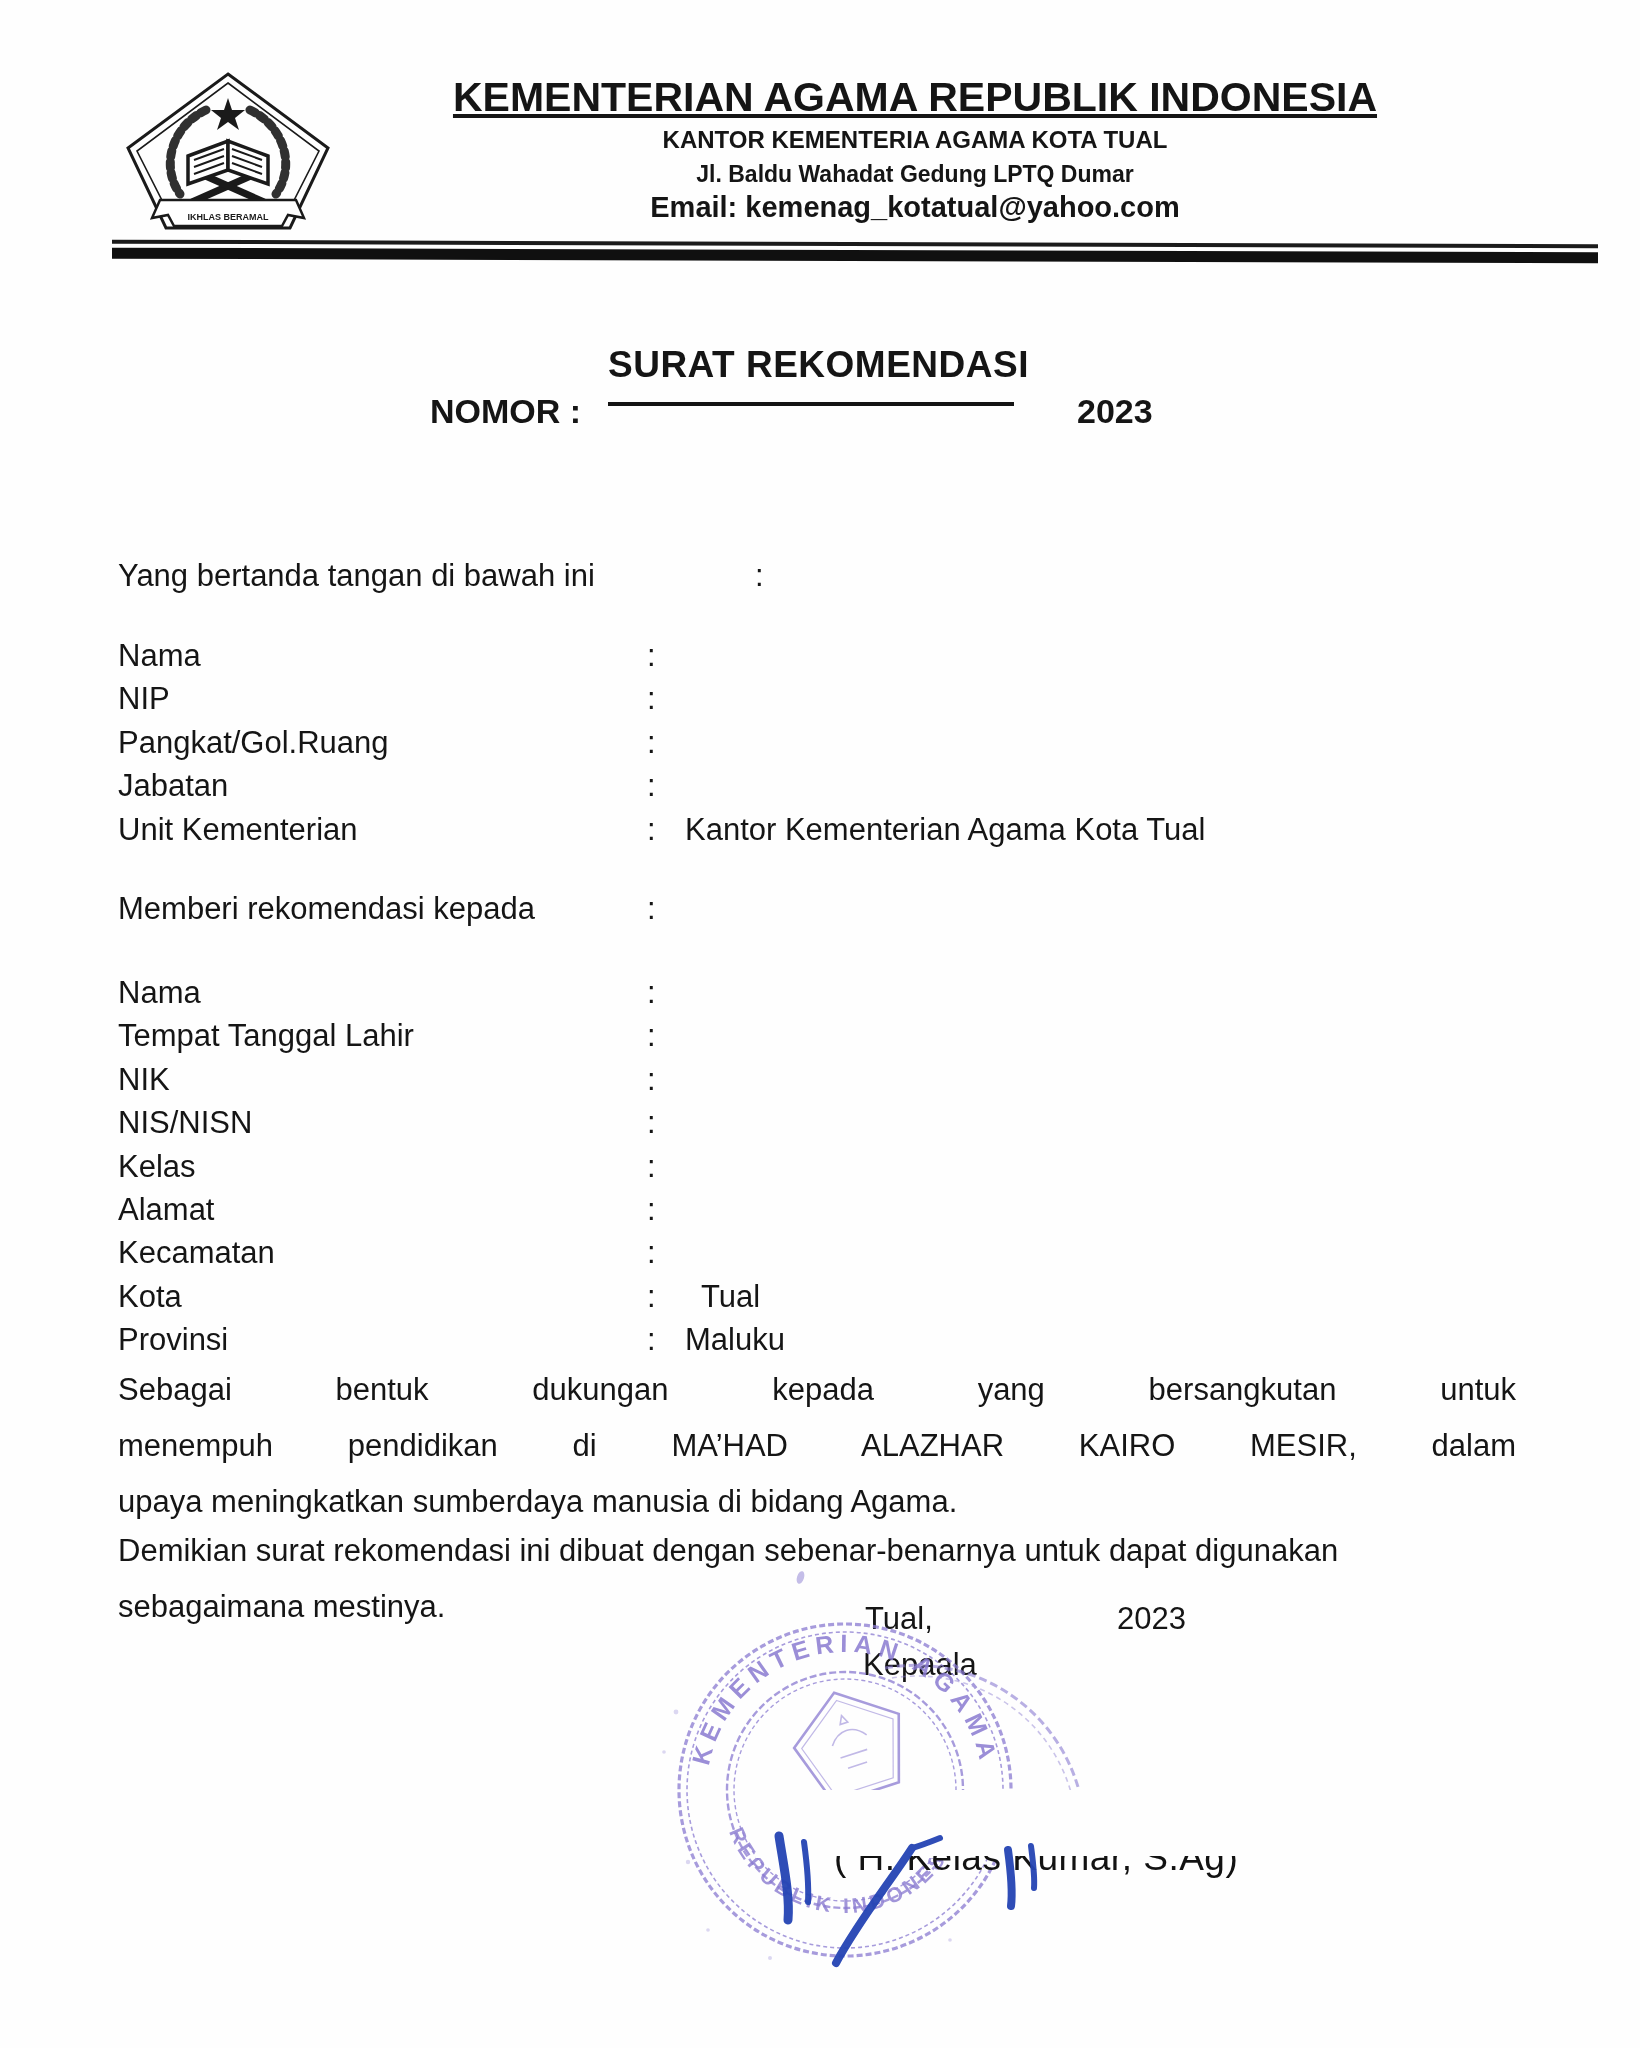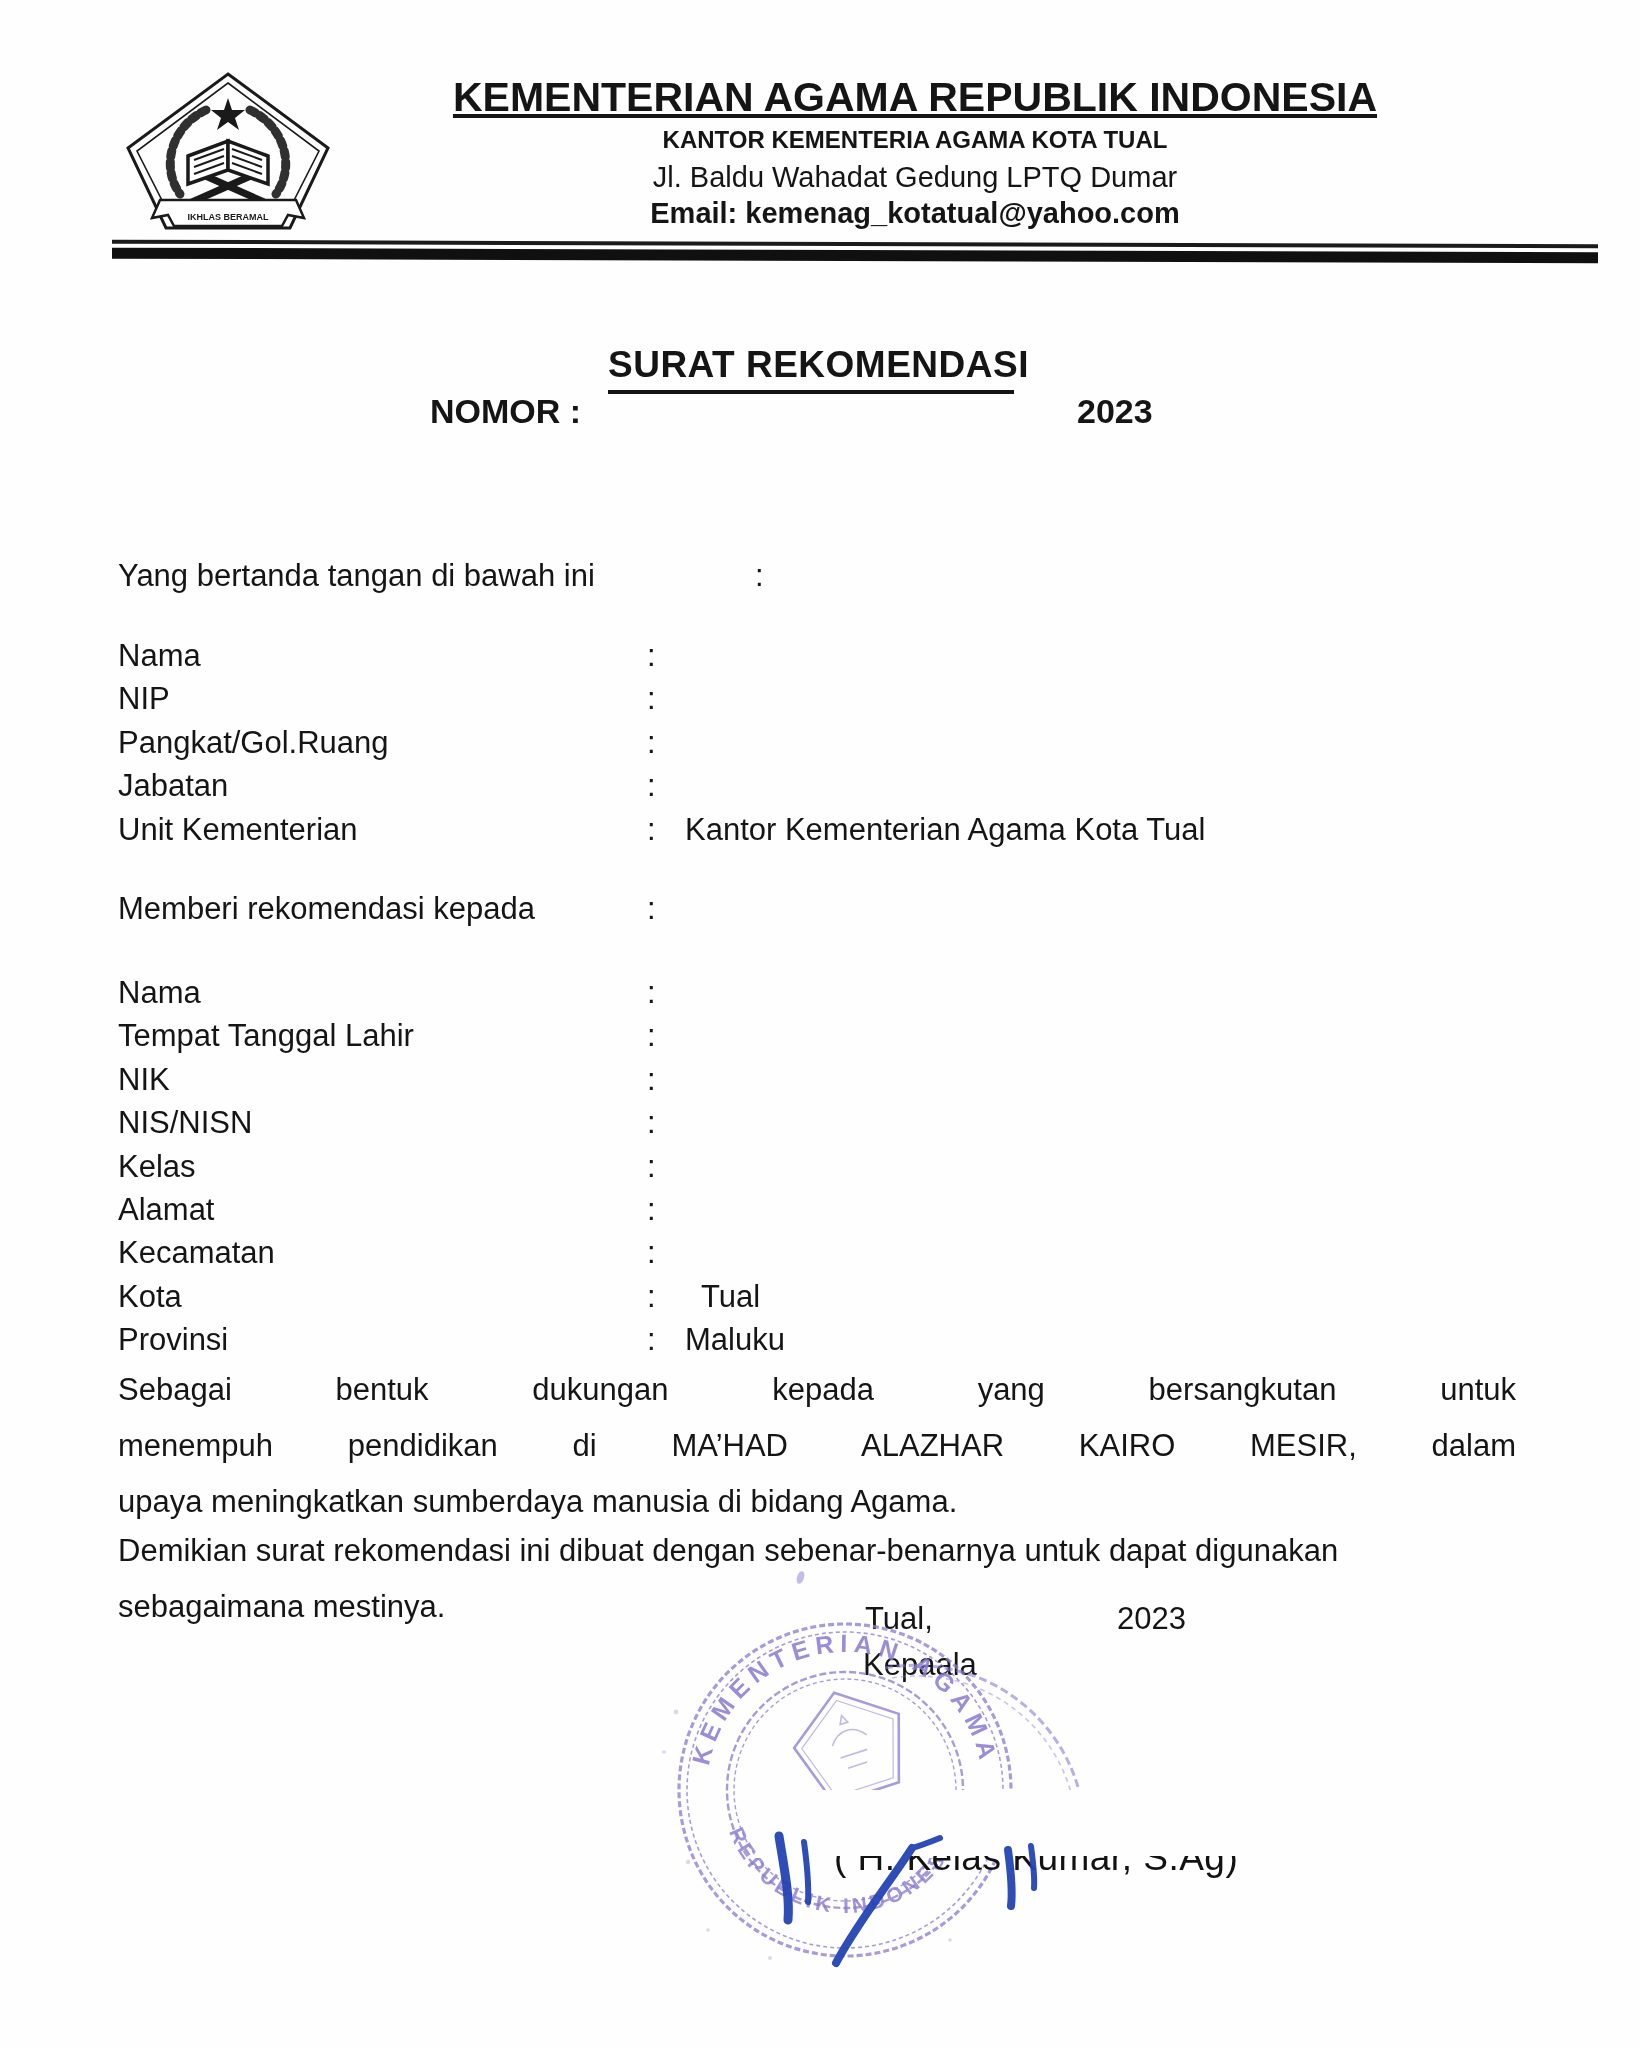--- a/index.html
+++ b/index.html
@@ -4,28 +4,28 @@
 <style>
   html,body{margin:0;padding:0;background:#e8e8e8;}
   .page{position:relative;width:1640px;height:2048px;background:#fefefe;overflow:hidden;
         font-family:"Liberation Sans",sans-serif;color:#151515;}
   .abs{position:absolute;}
 
   
   .hdr-text{left:400px;top:74px;width:1030px;text-align:center;}
   .hdr-l1{font-size:41px;font-weight:bold;white-space:nowrap;text-decoration:underline;}
   .hdr-l2{font-size:24px;font-weight:bold;margin-top:5px;}
-  .hdr-l3{font-size:29px;font-weight:normal;margin-top:7px;}
+  .hdr-l3{font-size:23px;font-weight:bold;margin-top:7px;}
   .hdr-l4{font-size:29px;font-weight:bold;margin-top:3px;}
   .rule-thin{left:112px;top:242px;width:1486px;height:4px;background:#1b1b1b;transform:rotate(0.18deg);}
   .rule-thick{left:112px;top:250px;width:1486px;height:11px;background:#101010;transform:rotate(0.18deg);}
 
   
   .doc-title{left:608px;top:344px;width:406px;text-align:right;font-size:37px;font-weight:bold;
-             border-bottom:4px solid #141414;padding-bottom:4px;letter-spacing:.5px;white-space:nowrap;}
+             border-bottom:4px solid #141414;padding-bottom:16px;letter-spacing:.5px;white-space:nowrap;}
   .nomor{left:430px;top:392px;font-size:34px;font-weight:bold;white-space:nowrap;}
   .nomor-year{left:1077px;top:392px;font-size:34px;font-weight:bold;}
 
   
   .bodytxt{font-size:31px;margin-top:46px;}
   .introrow{left:118px;top:512px;width:1400px;height:40px;}
   .introrow .colon{position:absolute;left:637px;top:0;}
   .frow{position:relative;height:43.4px;line-height:43.4px;}
   .frow .lbl{display:inline-block;}
   .frow .colon{position:absolute;left:529px;top:0;}

